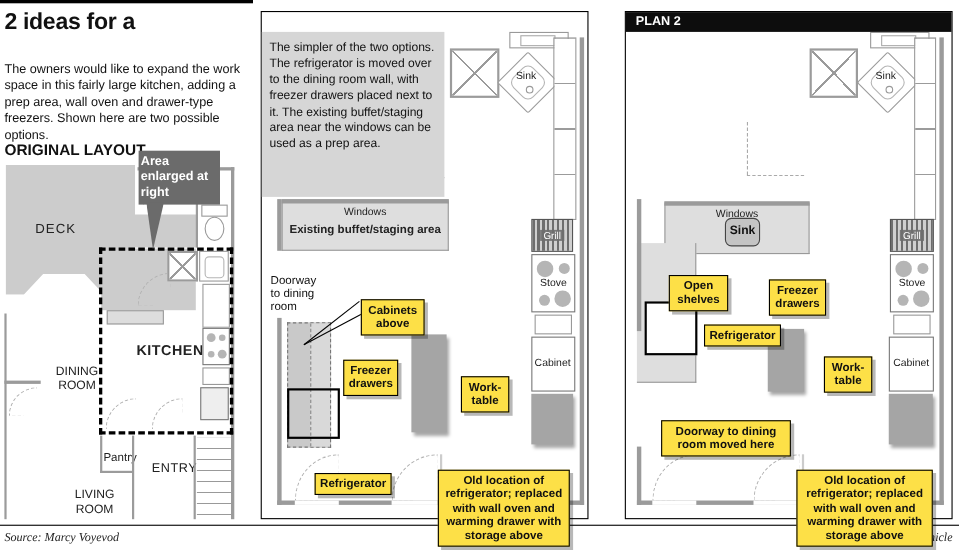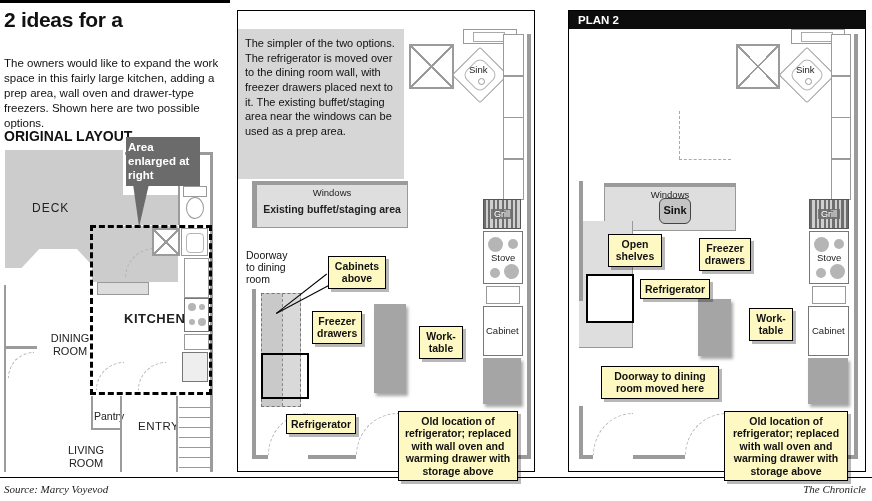--- a/index.html
+++ b/index.html
@@ -5,22 +5,22 @@
   html,body{margin:0;padding:0;background:#fff;}
   #canvas{position:relative;width:872px;height:501px;background:#fff;overflow:hidden;
           font-family:"Liberation Sans","DejaVu Sans",sans-serif;color:#111;}
   .abs{position:absolute;}
   .t{position:absolute;font-size:9.5px;color:#222;line-height:1.15;}
   .wall{position:absolute;background:#9b9b9b;}
   .plan{position:absolute;border:1.5px solid #000;background:#fff;box-sizing:border-box;}
   .bar{position:absolute;left:0;top:0;right:0;height:18px;background:#0d0d0d;color:#fff;
        font-weight:bold;font-size:11.5px;line-height:18px;padding-left:9px;box-sizing:border-box;z-index:4;}
   .desc{position:absolute;background:#d6d6d6;font-size:11px;line-height:1.33;padding:7px;box-sizing:border-box;color:#111;z-index:2;}
-  .co{position:absolute;background:#fef9c3;border:1px solid #000;font-weight:bold;font-size:10.5px;
-      text-align:center;padding:3px 4px;box-shadow:3px 3px 0 rgba(0,0,0,.28);line-height:1.18;z-index:7;box-sizing:border-box;}
+  .co{position:absolute;background:#fde047;border:1px solid #000;font-weight:bold;font-size:10.5px;
+      text-align:center;padding:3px 4px;box-shadow:3px 3px 0 rgba(0,0,0,.28);line-height:1.18;z-index:7;box-sizing:border-box;margin-top:16px;}
   .xbox{position:absolute;border:2px solid #9b9b9b;box-sizing:border-box;background:
     linear-gradient(to top right,transparent calc(50% - .9px),#9b9b9b calc(50% - .9px),#9b9b9b calc(50% + .9px),transparent calc(50% + .9px)),
     linear-gradient(to bottom right,transparent calc(50% - .9px),#9b9b9b calc(50% - .9px),#9b9b9b calc(50% + .9px),transparent calc(50% + .9px)),#fff;}
   .cells{position:absolute;border:1.5px solid #9b9b9b;box-sizing:border-box;
     background:repeating-linear-gradient(to bottom,#fff 0 40px,#9b9b9b 40px 41.5px);}
   .grill{position:absolute;border:1.5px solid #555;box-sizing:border-box;
     background:repeating-linear-gradient(90deg,#6e6e6e 0 2px,#cfcfcf 2px 4.5px);text-align:center;}
   .grill span{position:absolute;left:50%;top:50%;transform:translate(-50%,-50%);
     background:rgba(110,110,110,.9);color:#fff;font-size:9px;padding:0 3px;white-space:nowrap;}
   .stove{position:absolute;border:1.5px solid #777;background:#fff;box-sizing:border-box;}

